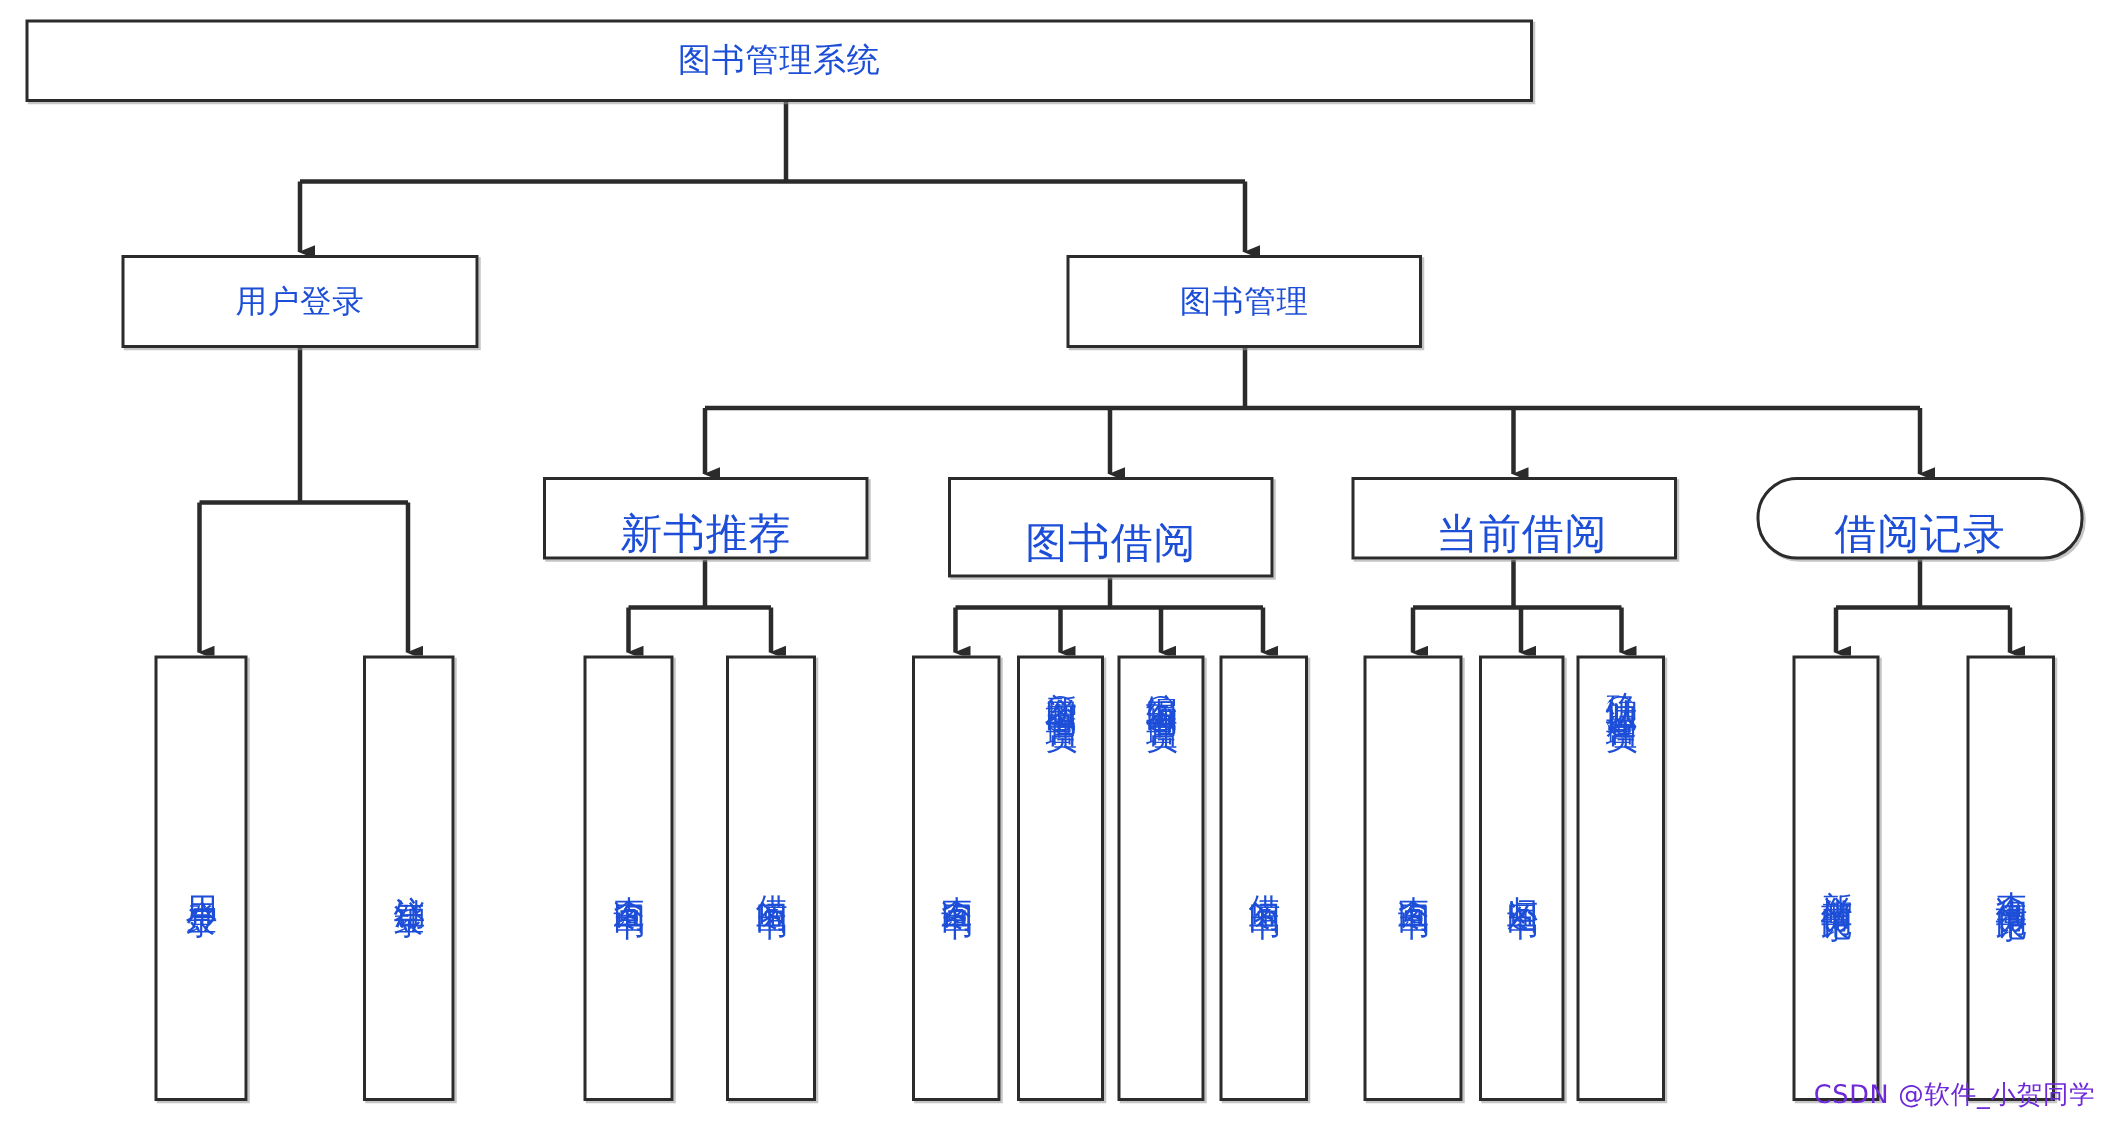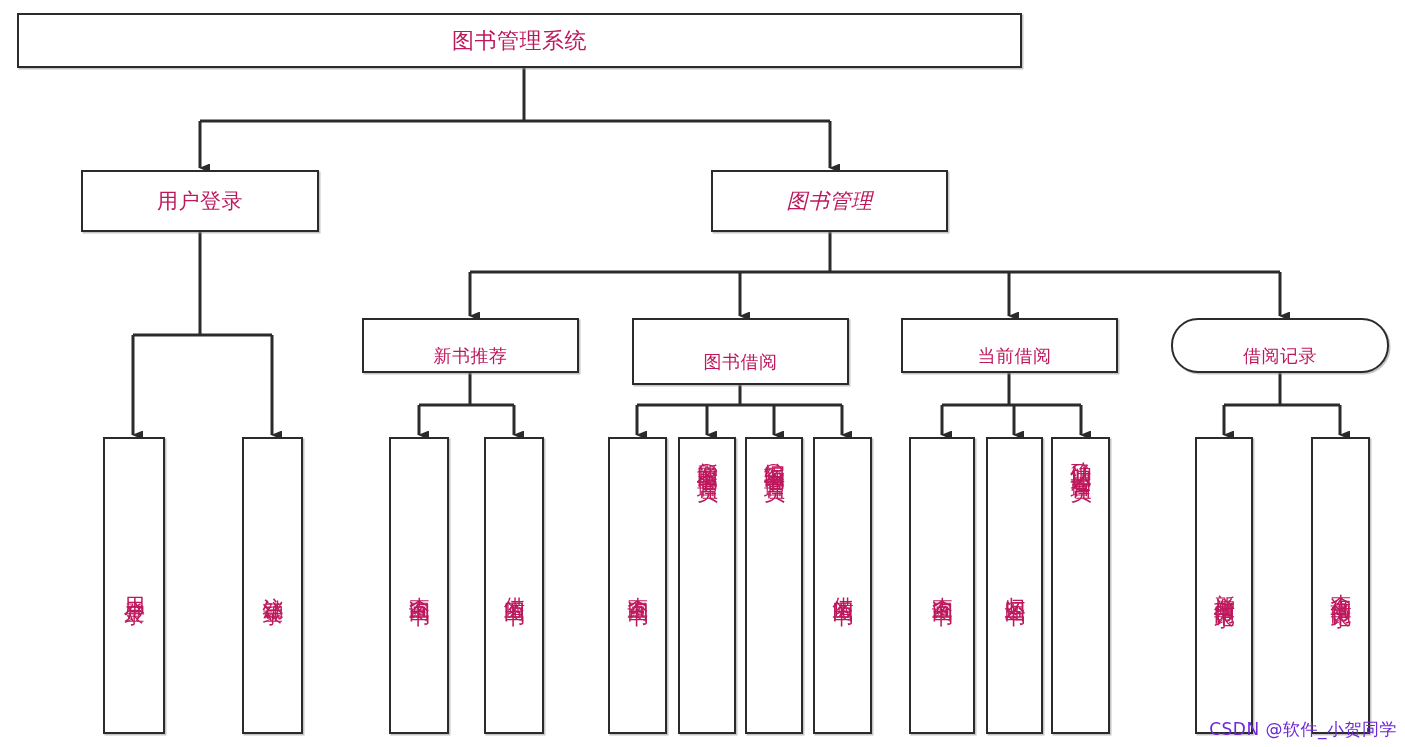--- a/index.html
+++ b/index.html
@@ -30,29 +30,29 @@
     position: absolute;
     box-sizing: border-box;
     border: 2px solid #2b2b2b;
     background: #ffffff;
     display: flex;
     align-items: center;
     justify-content: center;
     box-shadow: 1.5px 1.5px 0 rgba(150,150,150,0.55);
   }
   .node-label {
-    color: #be185d;
+    color: #1d4ed8;
     letter-spacing: 0.5px;
     text-align: center;
     line-height: 1.18;
     white-space: nowrap;
   }
   .node-root .node-label { font-size: 22px; }
   .node-l1 .node-label { font-size: 21px; }
-  .node-l2 .node-label { font-size: 18px; margin-top: 20px; }
+  .node-l2 .node-label { font-size: 28px; margin-top: 20px; }
   .node-leaf .node-label {
     writing-mode: vertical-rl;
     text-orientation: upright;
     font-size: 21px;
     letter-spacing: 3px;
     line-height: 1;
   }
   .node-leaf {
     align-items: flex-start;
     padding-top: 6px;
@@ -117,21 +117,21 @@
       </g>
   </svg>
 
   <div class="node-box node-root" style="left: 17px; top: 13px; width: 1005px; height: 55px;">
     <span class="node-label">图书管理系统</span>
   </div>
 
   <div class="node-box node-l1" style="left: 81px; top: 170px; width: 238px; height: 62px;">
     <span class="node-label">用户登录</span>
   </div>
-  <div class="node-box node-l1" style="left: 711px; top: 170px; width: 237px; height: 62px; font-style: italic;">
+  <div class="node-box node-l1" style="left: 711px; top: 170px; width: 237px; height: 62px;">
     <span class="node-label">图书管理</span>
   </div>
 
   <div class="node-box node-l2" style="left: 362px; top: 318px; width: 217px; height: 55px;">
     <span class="node-label">新书推荐</span>
   </div>
   <div class="node-box node-l2" style="left: 632px; top: 318px; width: 217px; height: 67px;">
     <span class="node-label">图书借阅</span>
   </div>
   <div class="node-box node-l2" style="left: 901px; top: 318px; width: 217px; height: 55px; padding-left: 10px;">

